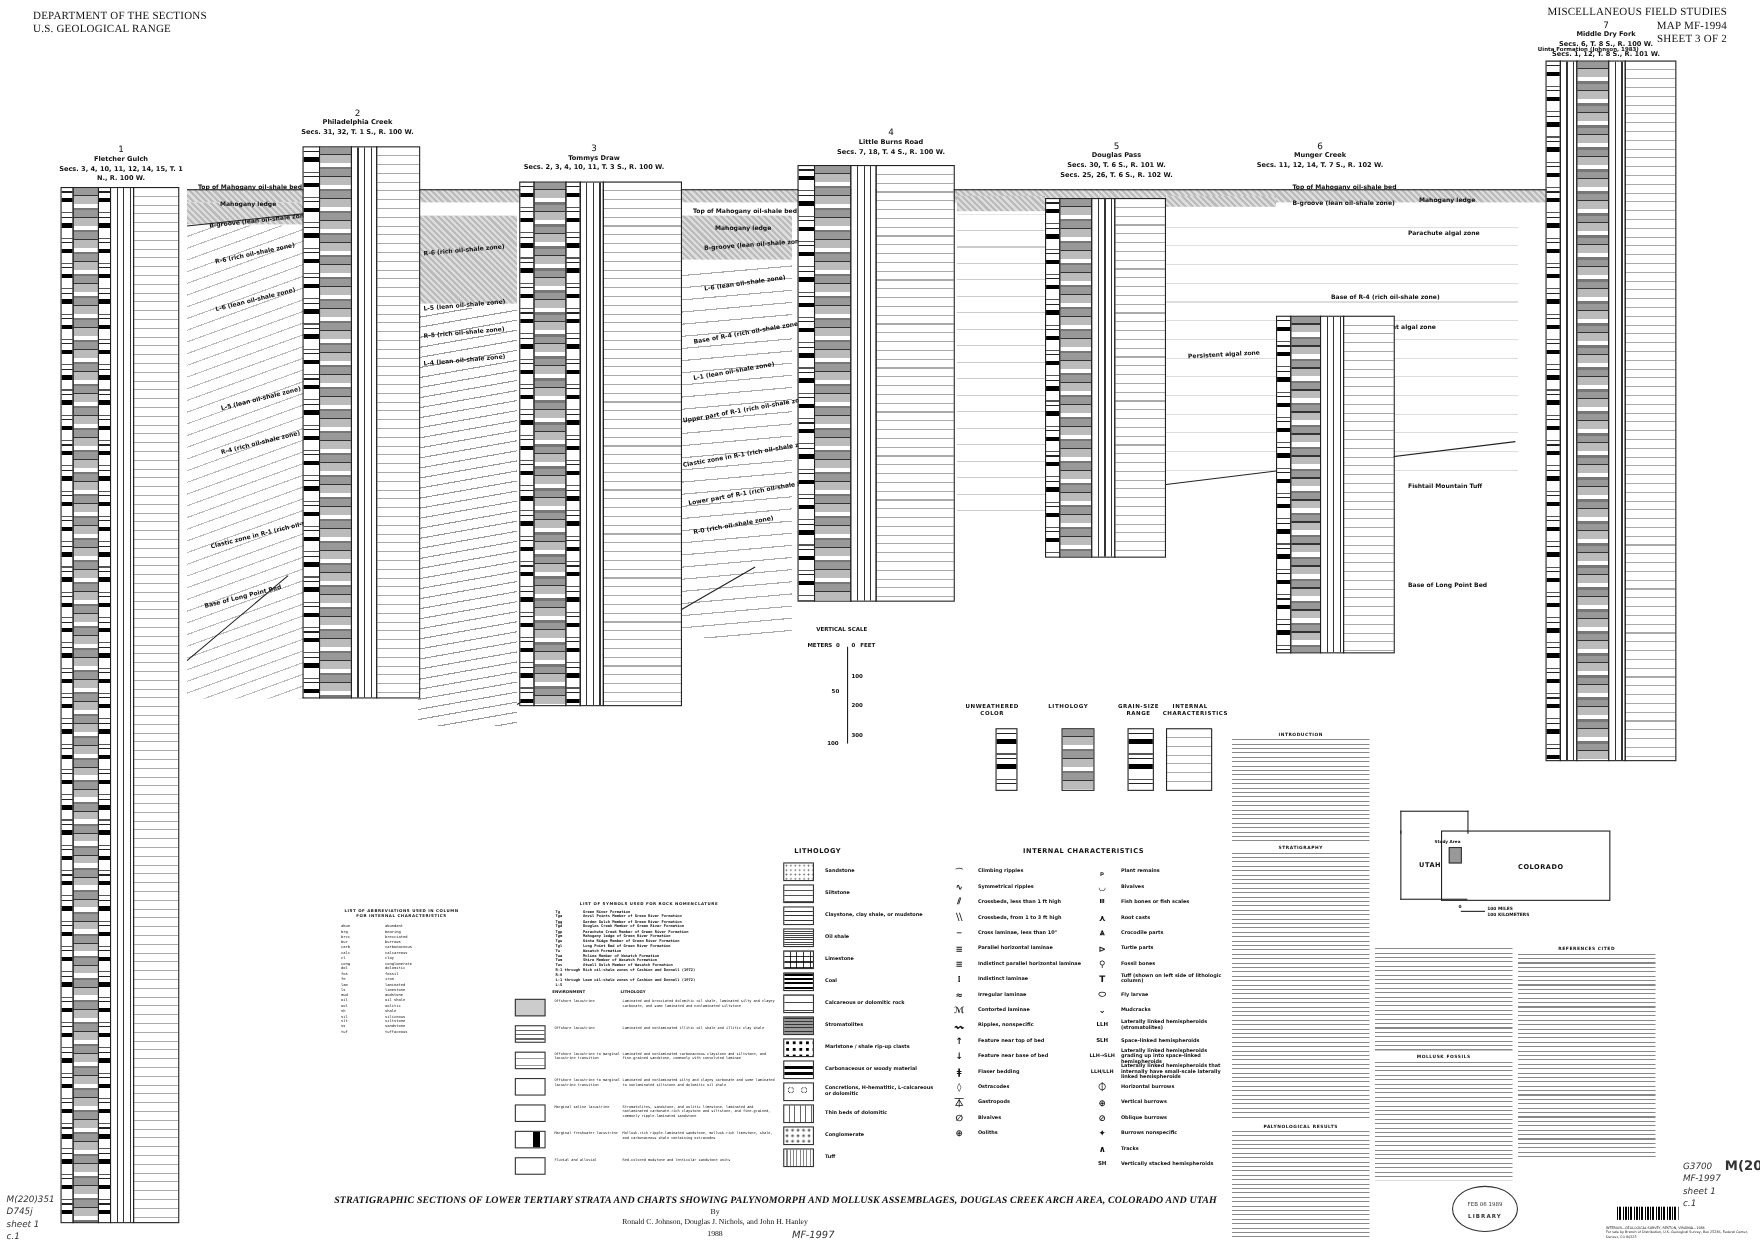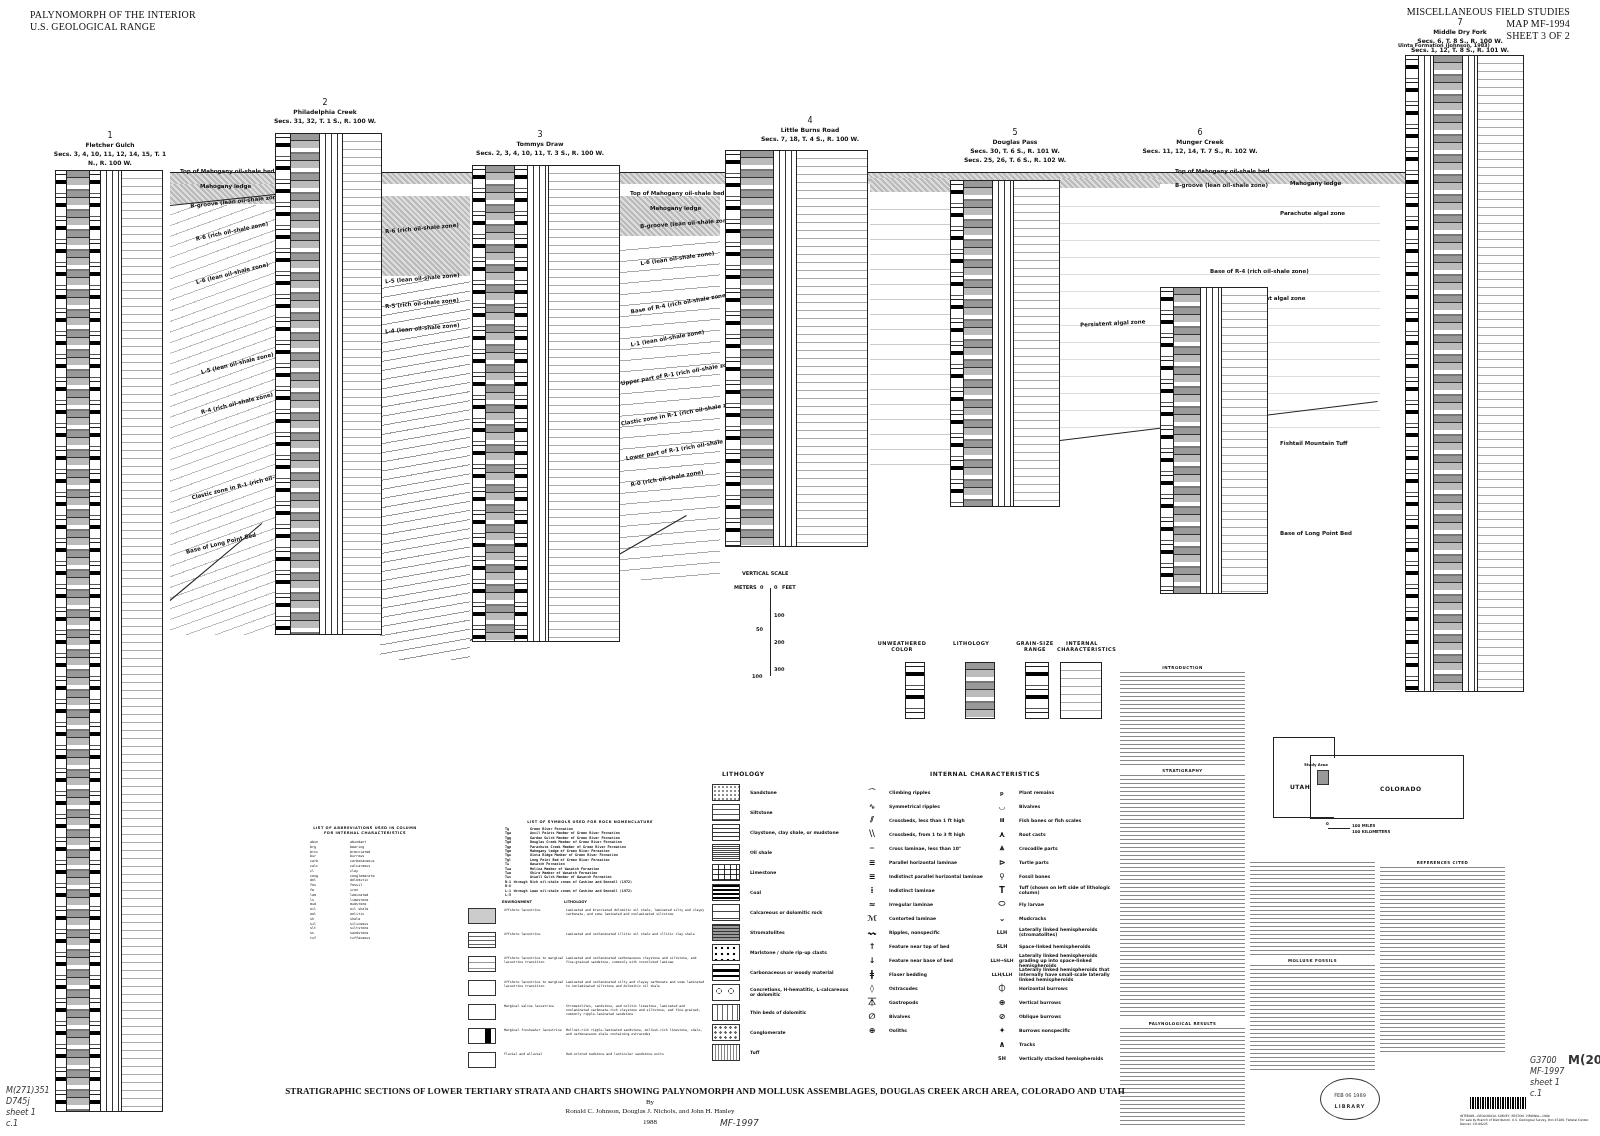--- a/index.html
+++ b/index.html
@@ -27,21 +27,21 @@
   .textblock{font-family:"DejaVu Sans Mono",monospace;font-size:3.2px;line-height:4.1px;color:#333;}
   .hand{font-family:"DejaVu Sans",sans-serif;font-style:italic;color:#333;font-size:9px;line-height:11px;}
   .scale-line{position:absolute;width:1px;background:#222;}
   .scale-lbl{position:absolute;font-family:"DejaVu Sans",sans-serif;font-size:5px;font-weight:bold;}
   .map-outline{position:absolute;border:1px solid #222;}
 </style>
 </head>
 <body>
 
 <div class="abs hdr" style="left:30px;top:9px;">
-  <div>PALYNOMORPH OF THE INTERIOR</div>
+  <div>DEPARTMENT OF THE SECTIONS</div>
   <div>U.S. GEOLOGICAL RANGE</div>
 </div>
 <div class="abs hdr hdr-r" style="right:30px;top:6px;">
   <div>MISCELLANEOUS FIELD STUDIES</div>
   <div>MAP MF-1994</div>
   <div>SHEET 3 OF 2</div>
 </div>
 
 <div class="abs sec-head" style="left:50px;top:131px;width:120px;">
   <div class="sec-num">1</div>
@@ -640,28 +640,28 @@
           <span>Tracks</span>
         </div>
       <div class="ic-row">
           <span class="ic-sym" style="font-size:5px;">SH</span>
           <span>Vertically stacked hemispheroids</span>
         </div>
     </div>
   </div>
 </div>
 
-<div class="abs title" style="left:200px;top:1086px;width:1010px;">STRATIGRAPHIC SECTIONS OF LOWER TERTIARY STRATA AND CHARTS SHOWING PALYNOMORPH AND MOLLUSK ASSEMBLAGES, DOUGLAS CREEK ARCH AREA, COLORADO AND UTAH</div>
+<div class="abs title" style="left:200px;top:1086px;width:1010px;font-style:italic;">STRATIGRAPHIC SECTIONS OF LOWER TERTIARY STRATA AND CHARTS SHOWING PALYNOMORPH AND MOLLUSK ASSEMBLAGES, DOUGLAS CREEK ARCH AREA, COLORADO AND UTAH</div>
 <div class="abs small" style="left:600px;top:1098px;width:100px;">By</div>
 <div class="abs small" style="left:500px;top:1107px;width:300px;">Ronald C. Johnson, Douglas J. Nichols, and John H. Hanley</div>
 <div class="abs small" style="left:600px;top:1118px;width:100px;">1988</div>
 <div class="abs hand" style="left:720px;top:1118px;">MF-1997</div>
 
 <div class="abs hand" style="left:6px;top:1085px;font-size:8px;">
-  <div>M(271)351</div>
+  <div>M(220)351</div>
   <div>D745j</div>
   <div>sheet 1</div>
   <div>c.1</div>
 </div>
 
 <div class="abs hand" style="left:1530px;top:1055px;font-size:8px;">
   <div>G3700</div>
   <div style="font-family:'DejaVu Sans',sans-serif;font-style:normal;font-weight:bold;font-size:12px;position:absolute;left:38px;top:0;">M(200)</div>
   <div>MF-1997</div>
   <div>sheet 1</div>

